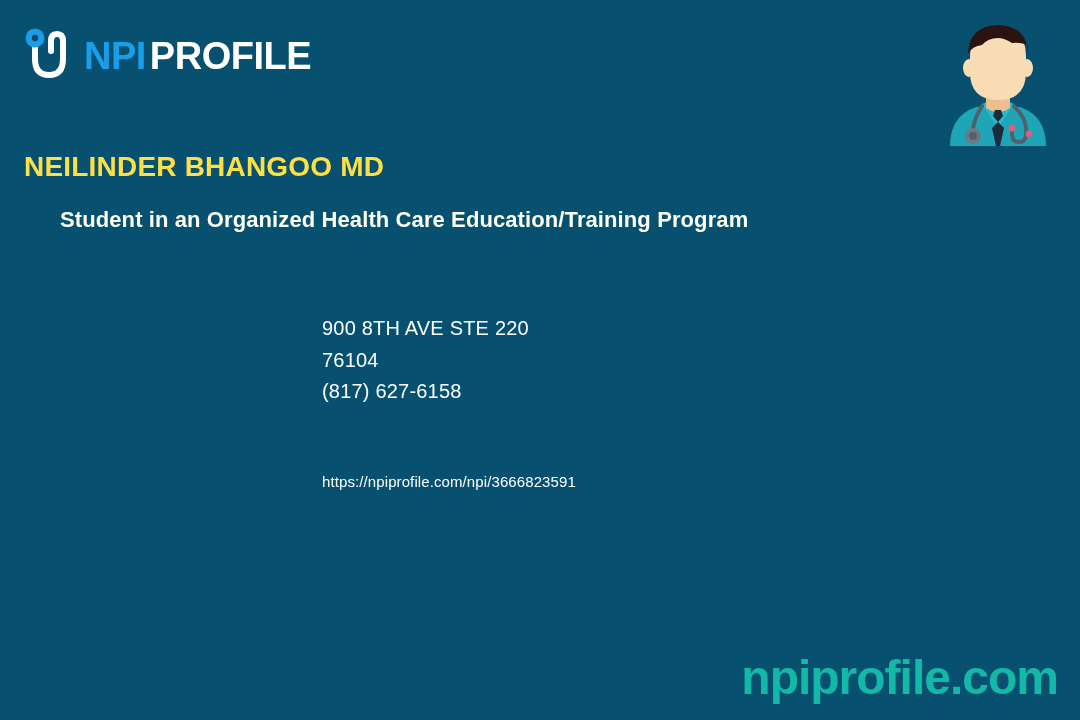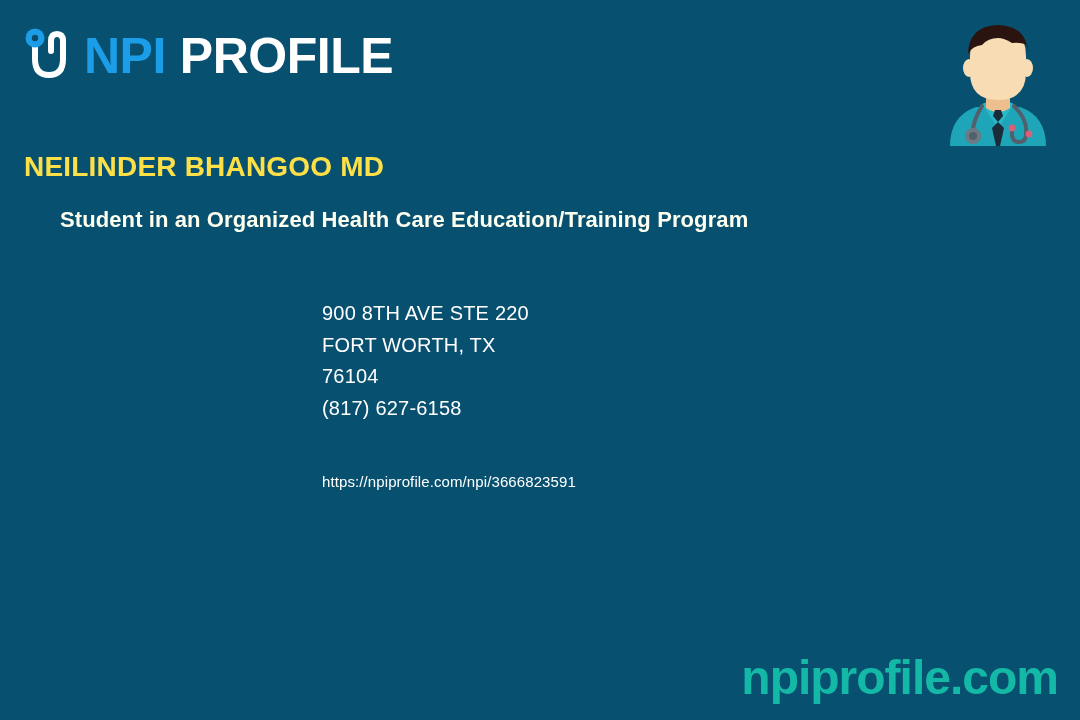--- a/index.html
+++ b/index.html
@@ -33,34 +33,34 @@
     gap: 8px;
     height: 64px;
   }
   .brand-icon {
     width: 54px;
     height: 62px;
     display: block;
     flex: 0 0 auto;
   }
   .brand-text {
-    font-size: 50px;
+    font-size: 38px;
     font-weight: bold;
     letter-spacing: -0.5px;
     line-height: 1;
     white-space: nowrap;
     display: flex;
     align-items: center;
   }
   .brand-npi {
     color: #1b9de8;
   }
   .brand-profile {
     color: #ffffff;
-    margin-left: 14px;
+    margin-left: 4px;
   }
 
   
   .avatar {
     position: absolute;
     right: 26px;
     top: 16px;
     width: 112px;
     height: 130px;
   }
@@ -95,21 +95,21 @@
   }
   .taxonomy-line,
   .npi-line {
     white-space: nowrap;
   }
 
   
   .address-block {
     position: absolute;
     left: 322px;
-    top: 298px;
+    top: 313px;
     color: #ffffff;
     font-size: 20px;
     font-weight: normal;
     line-height: 1.58;
     letter-spacing: 0.2px;
   }
   .address-line {
     white-space: nowrap;
   }
   .profile-url {
@@ -189,21 +189,20 @@
   </div>
 
   <div class="provider-name">NEILINDER BHANGOO MD</div>
 
   <div class="taxonomy-block">
     <div class="taxonomy-line">Student in an Organized Health Care Education/Training Program</div>
   </div>
 
   <div class="address-block">
     <div class="address-line">900 8TH AVE STE 220</div>
-    <div class="address-line">FORT WORTH, TX</div>
     <div class="address-line">76104</div>
     <div class="address-line">(817) 627-6158</div>
   </div>
 
   <div class="profile-url">https://npiprofile.com/npi/3666823591</div>
 
   <div class="footer-domain">npiprofile.com</div>
 
 </div>
 

